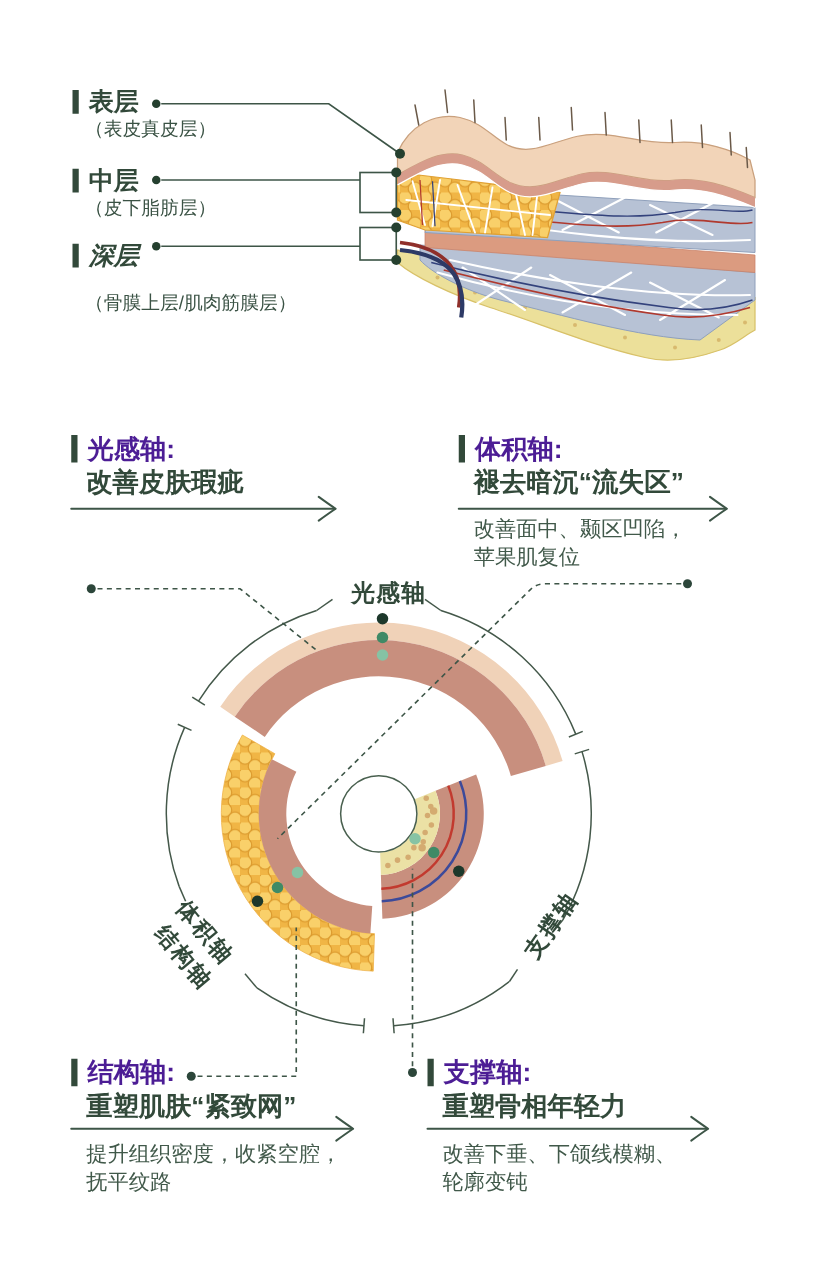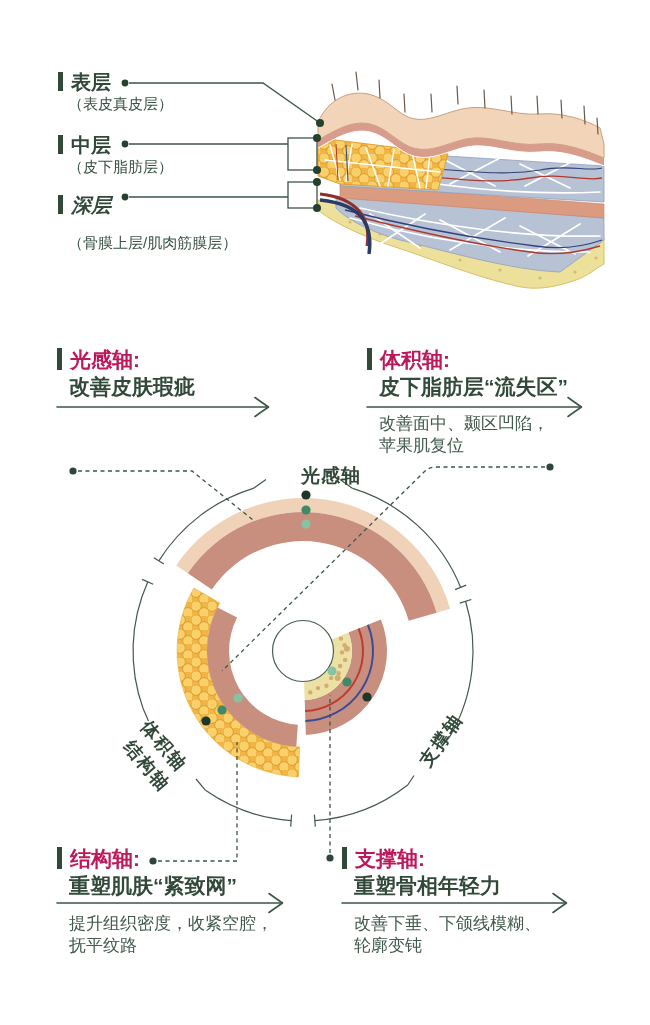--- a/index.html
+++ b/index.html
@@ -11,31 +11,31 @@
   
   .layer-title{display:flex;align-items:flex-start;color:#32493a;font-size:20px;font-weight:bold;line-height:20px;}
   .bar{width:5px;background:#32493a;margin-right:8px;flex:0 0 5px;}
   .bar.h19{height:19px;} .bar.h22{height:22px;}
   .layer-sub{color:#3a5244;font-size:15px;line-height:18px;}
   .lt1{left:58px;top:72px;} .ls1{left:68px;top:95px;}
   .lt2{left:58px;top:135px;} .ls2{left:68px;top:158px;}
   .lt3{left:58px;top:195px;font-style:italic;} .ls3{left:68px;top:234px;}
 
   
-  .axis-title{display:flex;align-items:flex-start;color:#be185d;font-size:21px;font-weight:bold;line-height:23px;}
+  .axis-title{display:flex;align-items:flex-start;color:#4c1d95;font-size:21px;font-weight:bold;line-height:23px;}
   .axis-head{color:#32493a;font-size:21px;font-weight:bold;line-height:24px;white-space:nowrap;}
   .axis-body{color:#41594a;font-size:17px;line-height:22px;white-space:pre-line;}
   .tl-t{left:57px;top:348px;} .tl-h{left:69px;top:375px;} .tl-b{left:69px;top:413px;}
   .tr-t{left:367px;top:348px;} .tr-h{left:379px;top:375px;} .tr-b{left:379px;top:413px;}
   .bl-t{left:57px;top:847px;} .bl-h{left:69px;top:874px;} .bl-b{left:69px;top:913px;}
   .br-t{left:342px;top:847px;} .br-h{left:354px;top:874px;} .br-b{left:354px;top:913px;}
 
   
   .ring-label{color:#32493a;font-size:18px;font-weight:600;letter-spacing:2px;white-space:nowrap;line-height:20px;}
-  .rl-top{left:281px;top:466px;letter-spacing:1px;font-size:19px;margin-left:20px;}
+  .rl-top{left:281px;top:466px;letter-spacing:1px;font-size:19px;}
   .rl-vol{left:134px;top:736px;transform:rotate(50deg);transform-origin:center;}
   .rl-str{left:117px;top:756px;transform:rotate(50deg);transform-origin:center;}
   .rl-sup{left:411px;top:730px;transform:rotate(-55deg);transform-origin:center;}
 </style>
 </head>
 <body>
 
 <div id="canvas">
 
 <svg id="art" width="650" height="1025" viewBox="0 0 650 1025">
@@ -263,21 +263,21 @@
   <div class="txt axis-title tl-t">
     <span class="bar h22"></span>
     <span>光感轴:</span>
   </div>
   <div class="txt axis-head tl-h">改善皮肤瑕疵</div>
 
   <div class="txt axis-title tr-t">
     <span class="bar h22"></span>
     <span>体积轴:</span>
   </div>
-  <div class="txt axis-head tr-h">皮下脂肪层“流失区”</div>
+  <div class="txt axis-head tr-h">褪去暗沉“流失区”</div>
   <div class="txt axis-body tr-b">改善面中、颞区凹陷，
 苹果肌复位</div>
 
   <div class="txt axis-title bl-t">
     <span class="bar h22"></span>
     <span>结构轴:</span>
   </div>
   <div class="txt axis-head bl-h">重塑肌肤“紧致网”</div>
   <div class="txt axis-body bl-b">提升组织密度，收紧空腔，
 抚平纹路</div>

